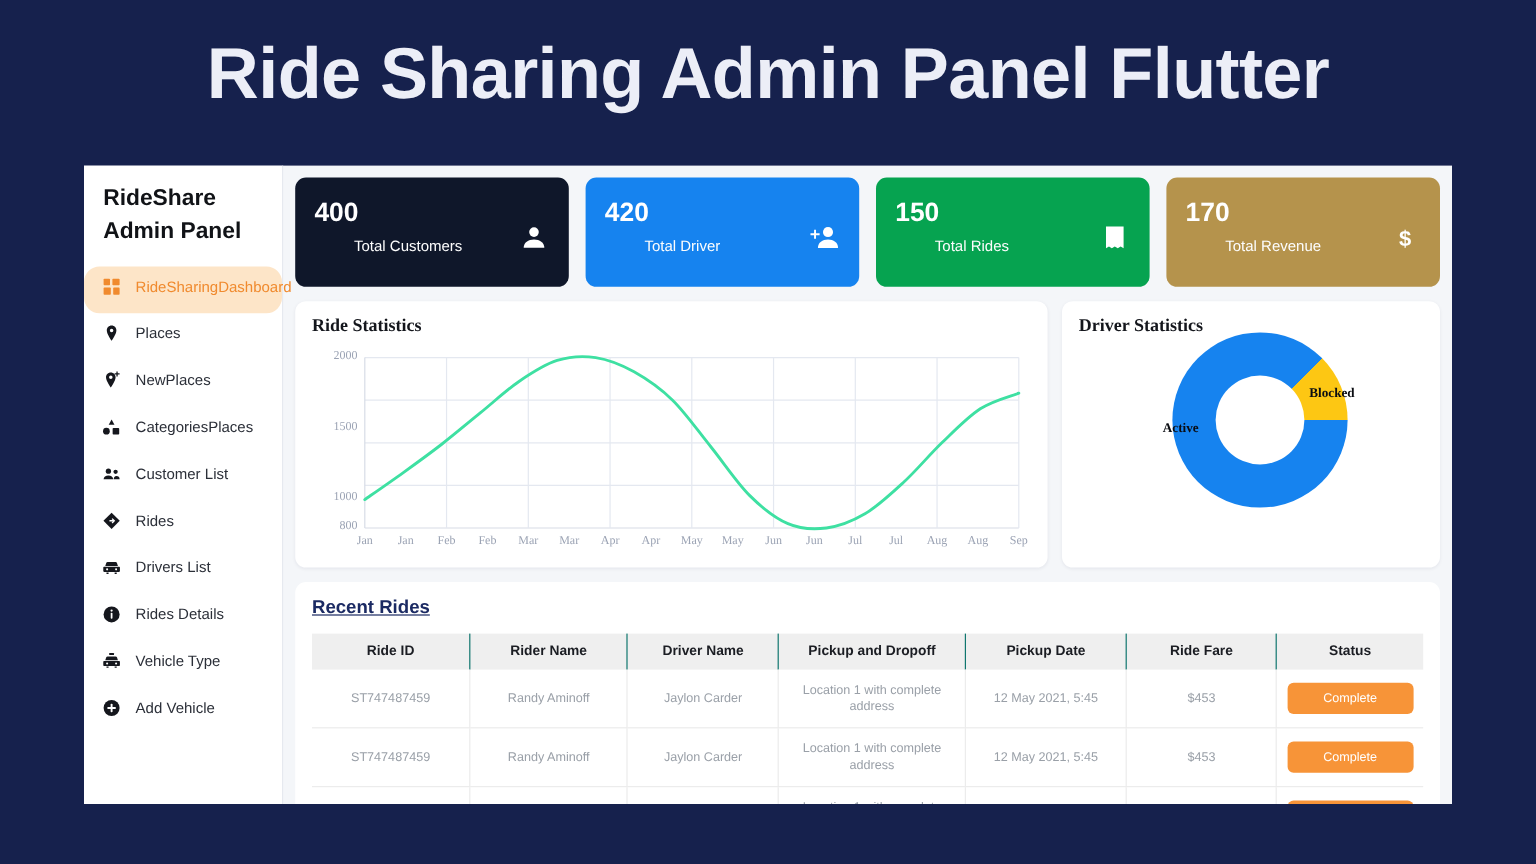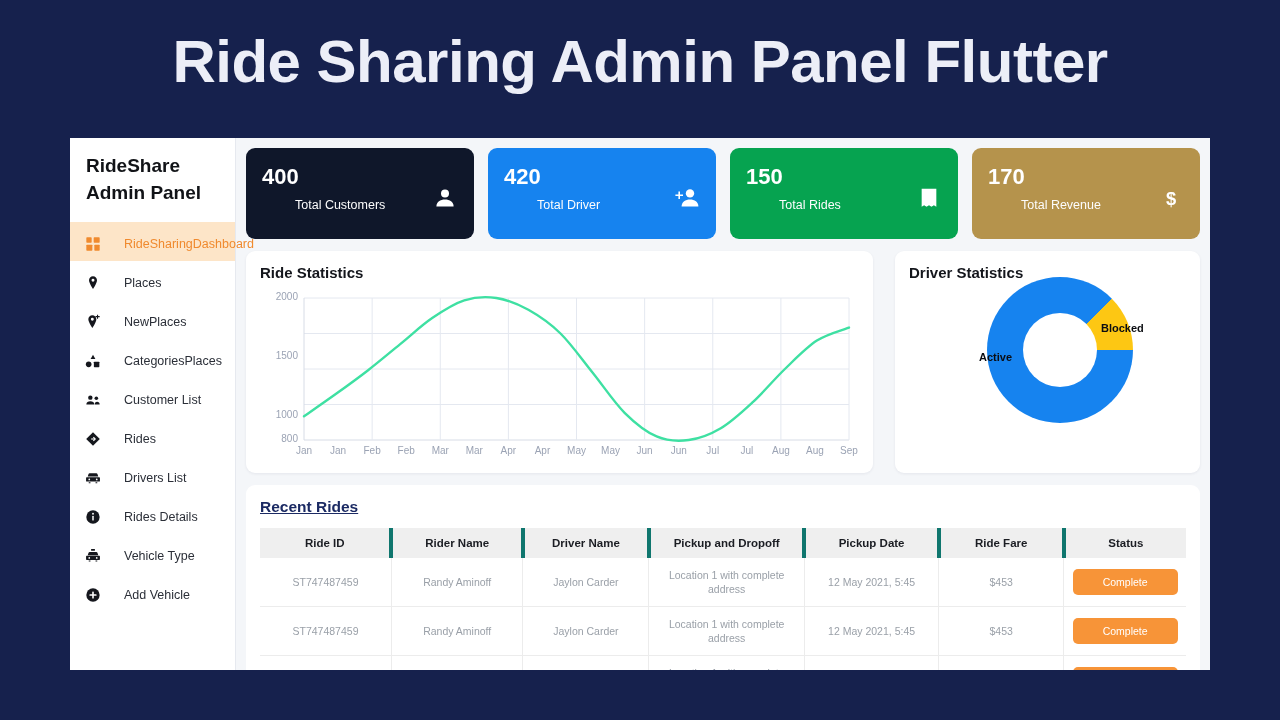--- a/index.html
+++ b/index.html
@@ -49,25 +49,26 @@
   .brand {
     padding: 14px 16px 0 16px;
     color: #111317;
     font-size: 19px;
     font-weight: 700;
     line-height: 27px;
   }
   .nav { margin-top: 16px; }
   .nav-item {
     display: flex;
-    align-items: flex-end;
-    gap: 22px;
+    align-items: flex-start;
+    gap: 11px;
     padding: 9px 14px;
     min-height: 39px;
     cursor: pointer;
+    border-radius: 13px;
   }
   .nav-item.active { background: #fde5c8; }
   .nav-icon {
     width: 18px; min-width: 18px;
     display: flex; align-items: center; justify-content: center;
   }
   .nav-label {
     font-size: 12.5px;
     color: #2b2f38;
     line-height: 16px;
@@ -96,21 +97,21 @@
   .stat-value { font-size: 22px; font-weight: 700; line-height: 25px; }
   .stat-label { font-size: 12.5px; margin-top: 9px; line-height: 15px; color: #fdfdfd; margin-left: 33px; }
   .stat-ico {
     position: absolute;
     right: 16px; bottom: 28px;
     width: 26px; height: 26px;
     display: flex; align-items: center; justify-content: center;
   }
 
   
-  .mid-row { display: flex; gap: 22px; margin-top: 12px; }
+  .mid-row { display: flex; gap: 12px; margin-top: 12px; font-family: Liberation Serif, serif; }
   .card {
     background: #fff;
     border-radius: 9px;
     box-shadow: 0 1px 3px rgba(22,33,77,0.07);
   }
   .card-title {
     font-size: 15px;
     font-weight: 700;
     color: #14161c;
     line-height: 19px;
@@ -166,21 +167,21 @@
     text-decoration: underline;
   }
   table.rides { width: 100%; border-collapse: collapse; table-layout: fixed; }
   table.rides th {
     background: #efefef;
     font-size: 11.5px;
     font-weight: 700;
     color: #1b1d23;
     padding: 9px 4px;
     text-align: center;
-    border-right: 4px solid #0f766e;
+    border-right: 1px solid #0f766e;
   }
   table.rides th:last-child { border-right: none; }
   table.rides td {
     font-size: 10.5px;
     color: #9aa0a8;
     padding: 10px 4px;
     text-align: center;
     border-right: 1px solid #ececec;
     border-bottom: 1px solid #ececec;
     line-height: 14px;

